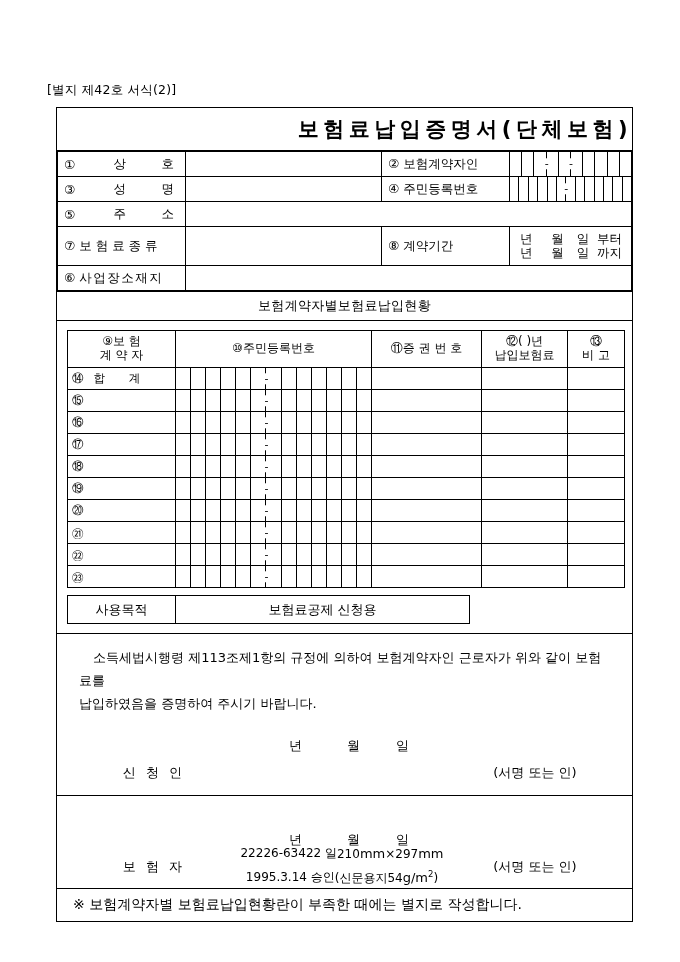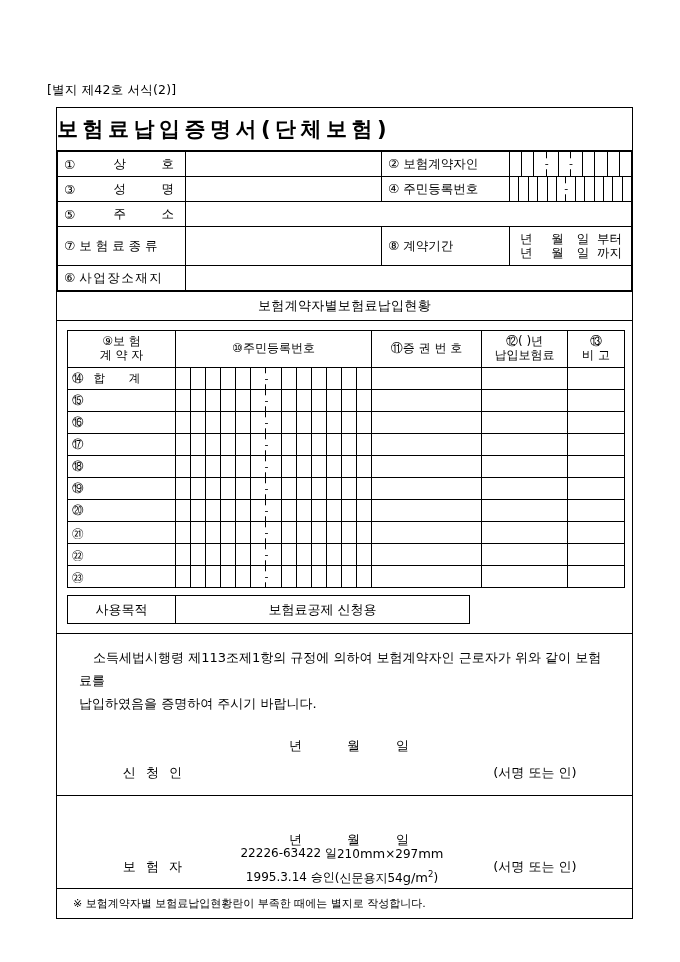--- a/index.html
+++ b/index.html
@@ -40,21 +40,21 @@
     width: 577px;
     border: 1.6px solid #000;
     box-sizing: border-box;
     background: #fff;
   }
   
   .title-band {
     height: 42px;
     display: flex;
     align-items: center;
-    justify-content: flex-start;
+    justify-content: flex-end;
     border-bottom: 1.2px solid #000;
   }
   .title-text {
     font-size: 21px;
     font-weight: bold;
     letter-spacing: 4.5px;
     white-space: nowrap;
   }
   
   table.grid {
@@ -202,21 +202,21 @@
     justify-content: space-between;
     margin-top: 4px;
     font-size: 13px;
     white-space: nowrap;
   }
   .sign-name { width: 150px; text-align: center; letter-spacing: 3px; }
   .sign-seal { width: 150px; text-align: center; }
   .note {
     border-top: 1.2px solid #000;
     padding: 7px 16px 7px 16px;
-    font-size: 11px;
+    font-size: 14px;
     white-space: nowrap;
   }
   
   .footer {
     position: absolute;
     left: 47px;
     top: 842px;
     width: 590px;
     font-size: 12px;
   }

